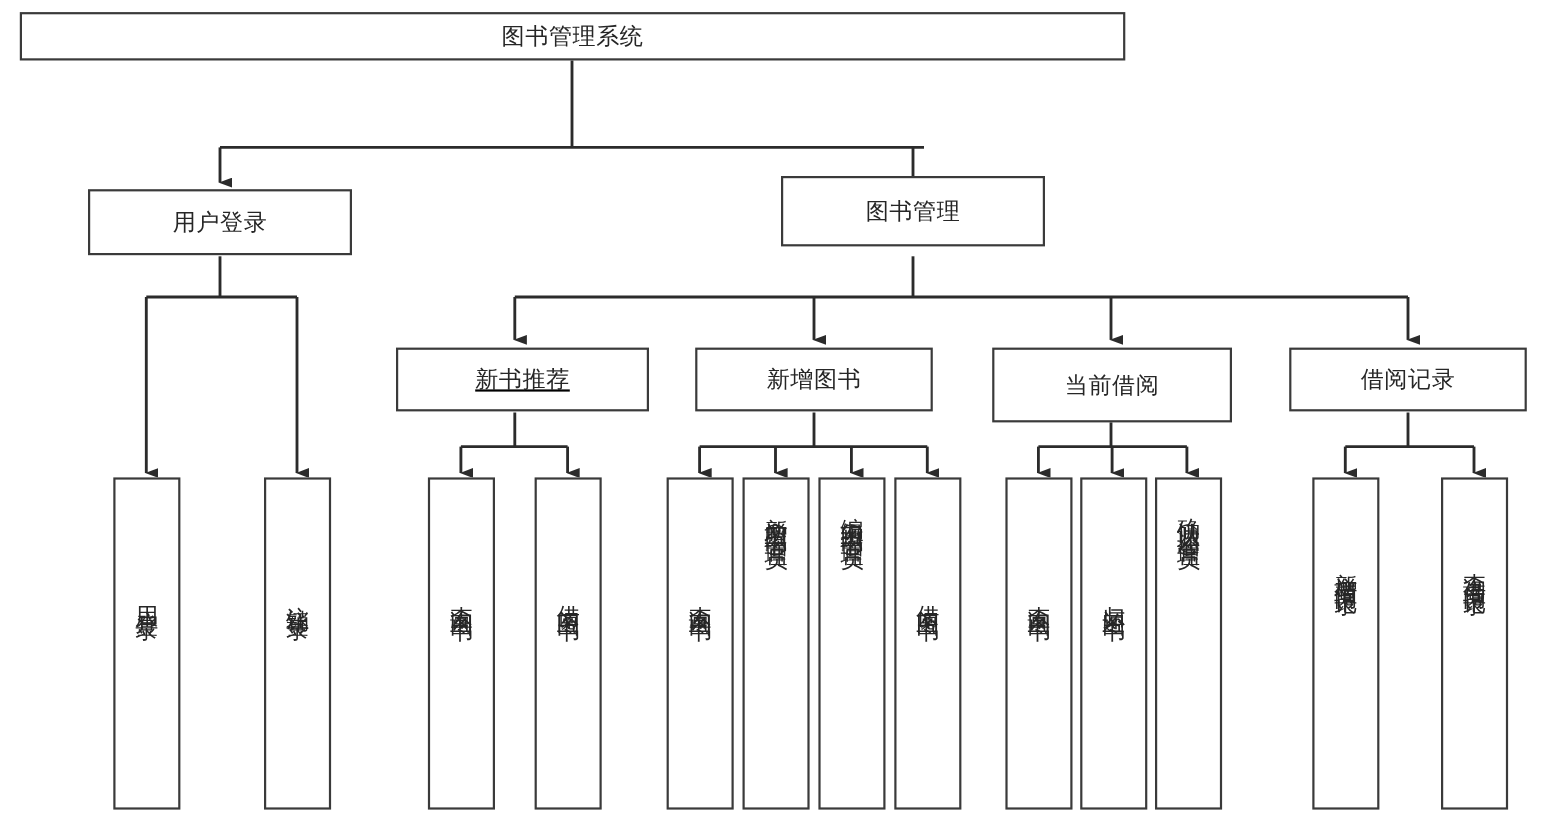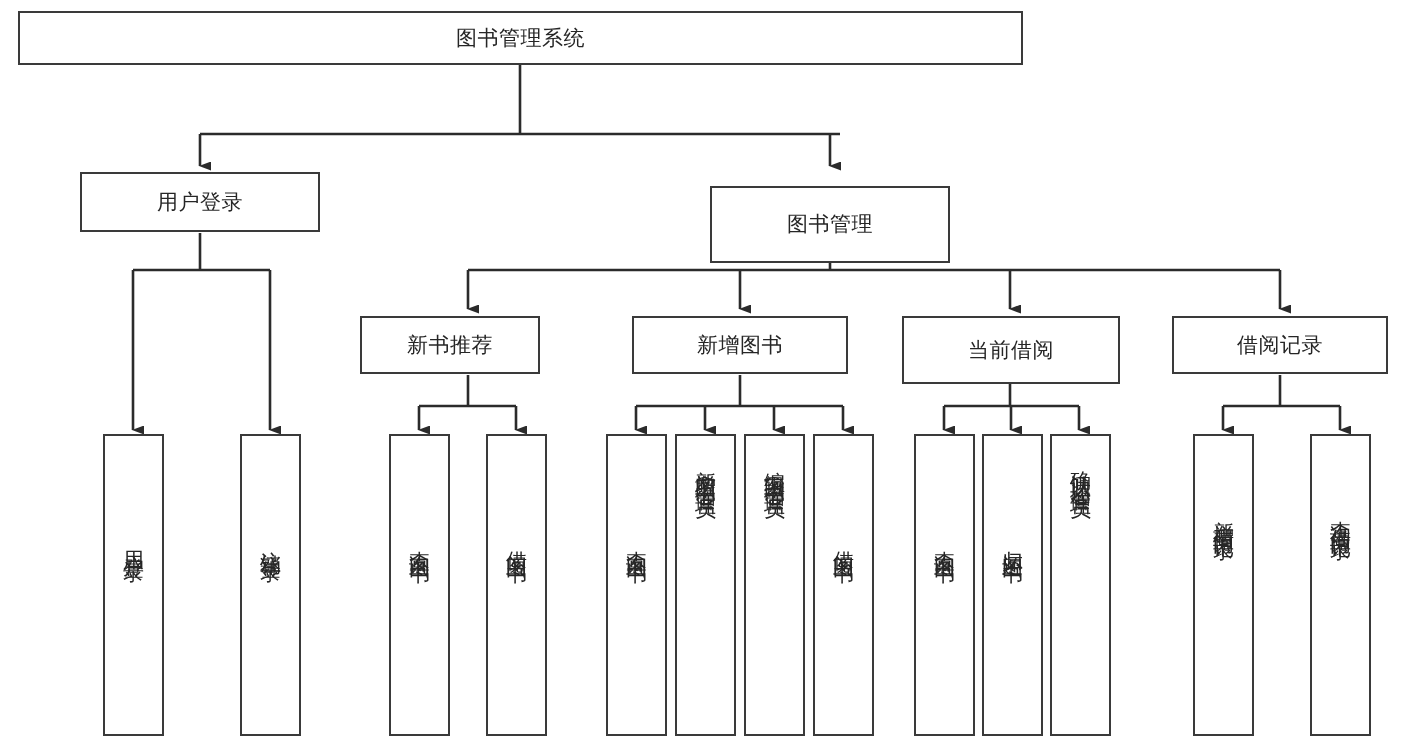--- a/index.html
+++ b/index.html
@@ -123,33 +123,33 @@
       <path d="M1079,406 L1079,430" marker-end="url(#arrowhead)"></path>
 
       <path d="M1280,375 L1280,406"></path>
       <path d="M1223,406 L1340,406"></path>
       <path d="M1223,406 L1223,430" marker-end="url(#arrowhead)"></path>
       <path d="M1340,406 L1340,430" marker-end="url(#arrowhead)"></path>
 
     </g>
   </svg>
 
-  <div class="node-box" style="left:18px; top:11px; width:1005px; height:54px;">
+  <div class="node-box" style="left:18px; top:11px; width:1005px; height:44px;">
     <span class="node-label">图书管理系统</span>
   </div>
 
   <div class="node-box" style="left:80px; top:172px; width:240px; height:60px;">
     <span class="node-label">用户登录</span>
   </div>
 
-  <div class="node-box" style="left:710px; top:186px; width:240px; height:77px;">
+  <div class="node-box" style="left:710px; top:160px; width:240px; height:64px;">
     <span class="node-label">图书管理</span>
   </div>
 
-  <div class="node-box" style="left:360px; top:316px; width:180px; height:58px;">
+  <div class="node-box" style="left:360px; top:316px; width:230px; height:58px;text-decoration:underline;">
     <span class="node-label">新书推荐</span>
   </div>
 
   <div class="node-box" style="left:632px; top:316px; width:216px; height:58px;">
     <span class="node-label">新增图书</span>
   </div>
 
   <div class="node-box" style="left:902px; top:316px; width:218px; height:68px;">
     <span class="node-label">当前借阅</span>
   </div>

